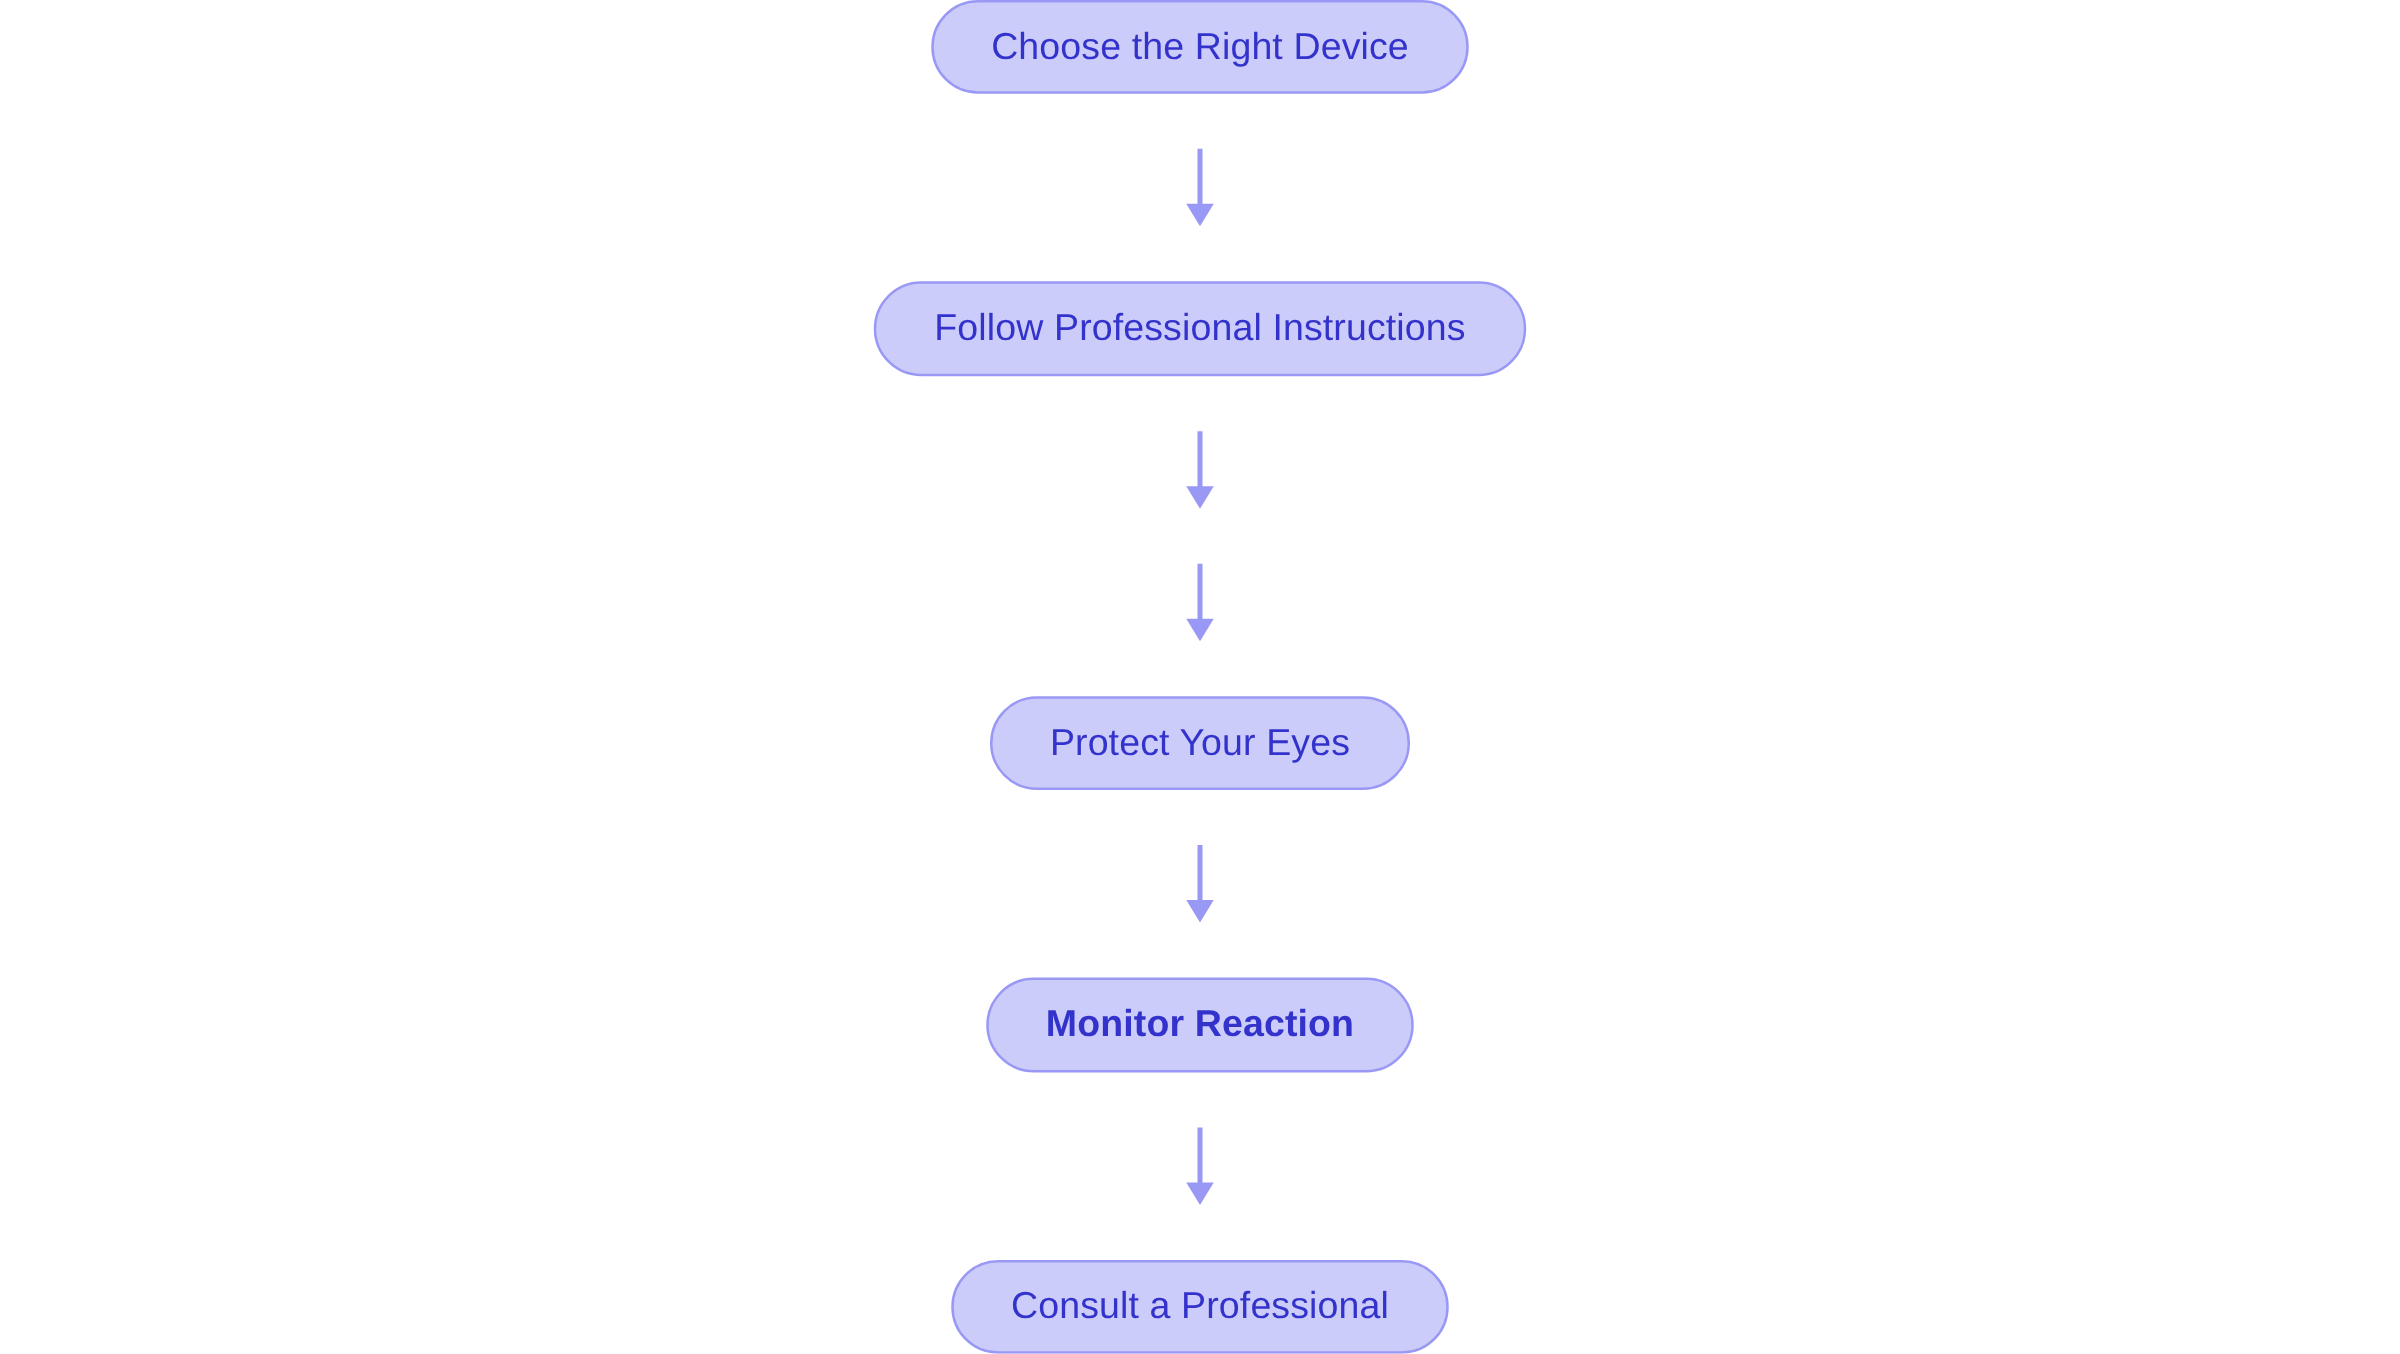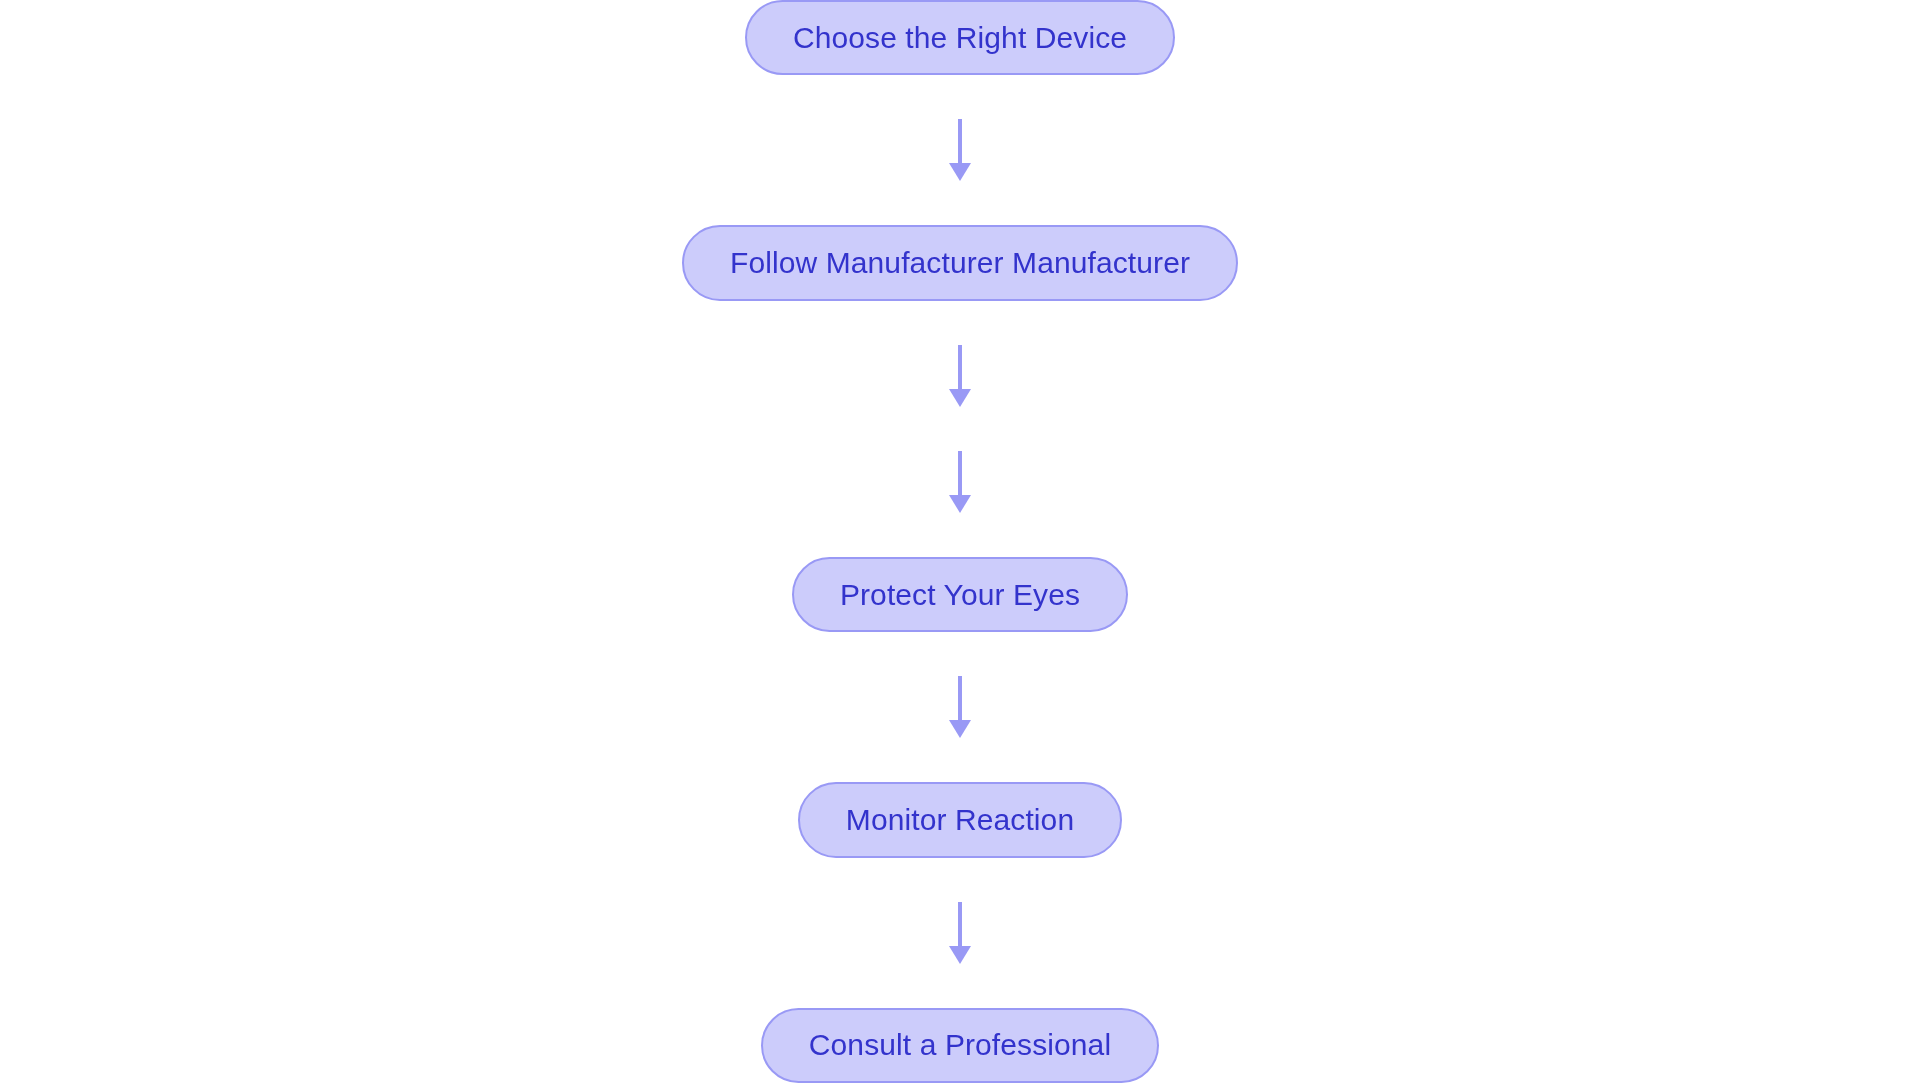--- a/index.html
+++ b/index.html
@@ -50,21 +50,21 @@
     padding: 0 46px;
     height: 97px;
     line-height: 1;
   }
 
   
   .node-0 { height: 97px; }
   .node-1 { height: 97px; }
   .node-2 { height: 97px; }
   .node-3 { height: 97px; text-align: center; }
-  .node-4 { height: 97px; }
+  .node-4 { height: 97px; font-weight: bold; }
   .node-5 { height: 97px; }
 
   .connector {
     display: flex;
     flex-direction: column;
     align-items: center;
     justify-content: flex-start;
     height: 81px;
     width: 30px;
   }
@@ -91,21 +91,21 @@
     <div class="node node-0">
       <span>Choose the Right Device</span>
     </div>
 
     <div class="connector">
       <div class="stem"></div>
       <div class="head"></div>
     </div>
 
     <div class="node node-1">
-      <span>Follow Manufacturer Manufacturer</span>
+      <span>Follow Professional Instructions</span>
     </div>
 
     <div class="connector">
       <div class="stem"></div>
       <div class="head"></div>
     </div>
 
 
     <div class="connector">
       <div class="stem"></div>

